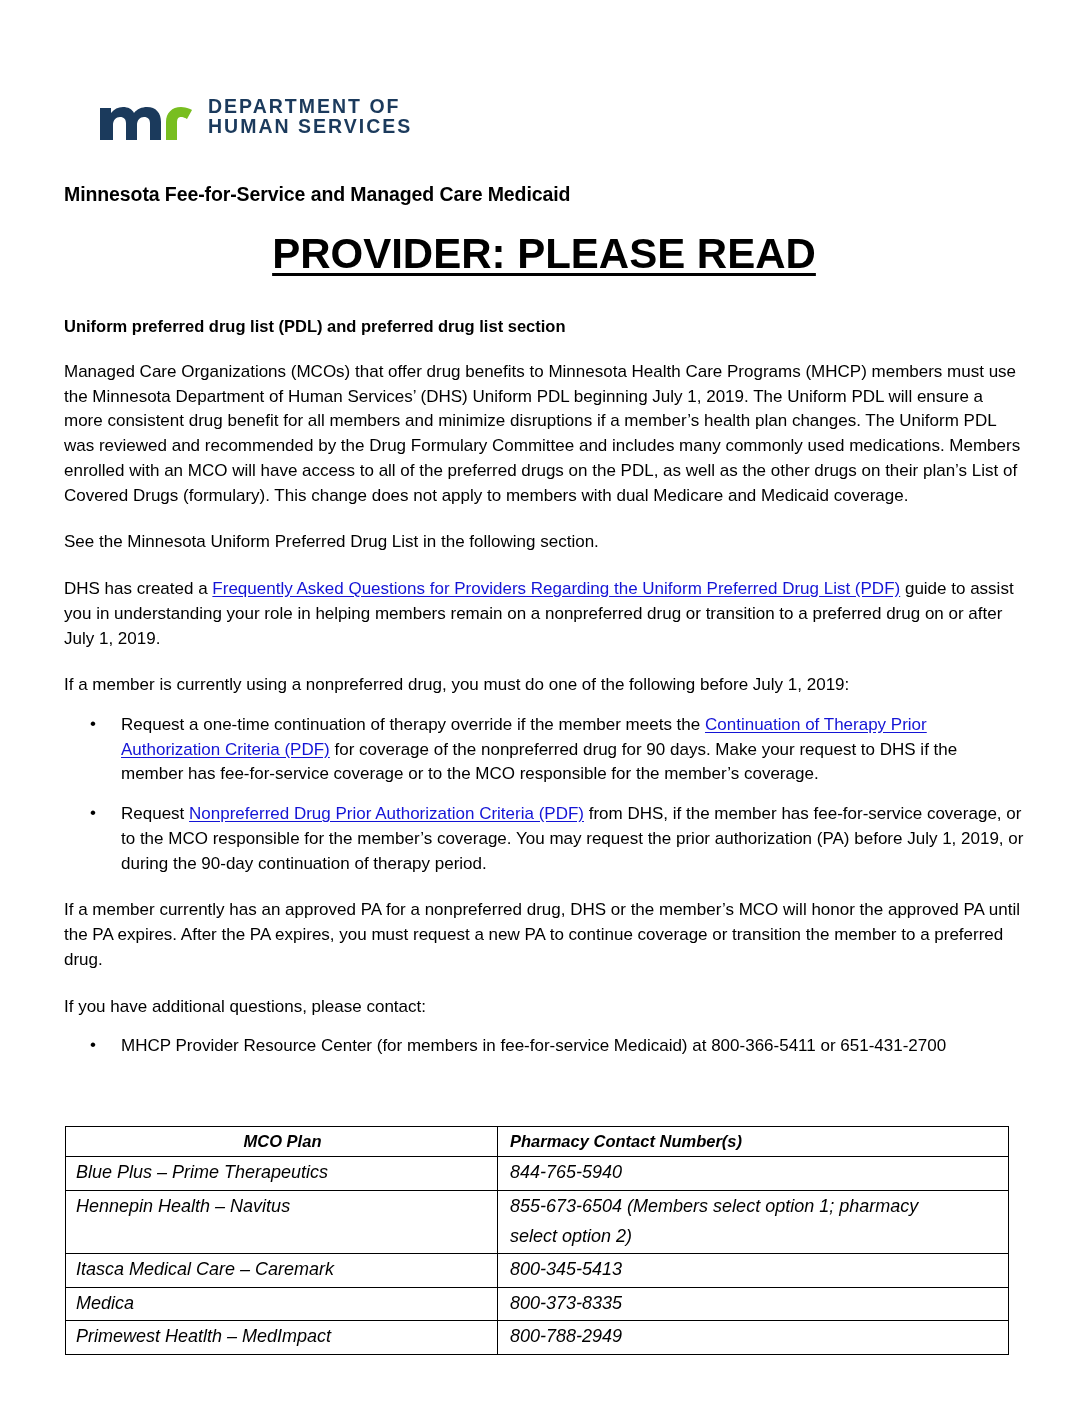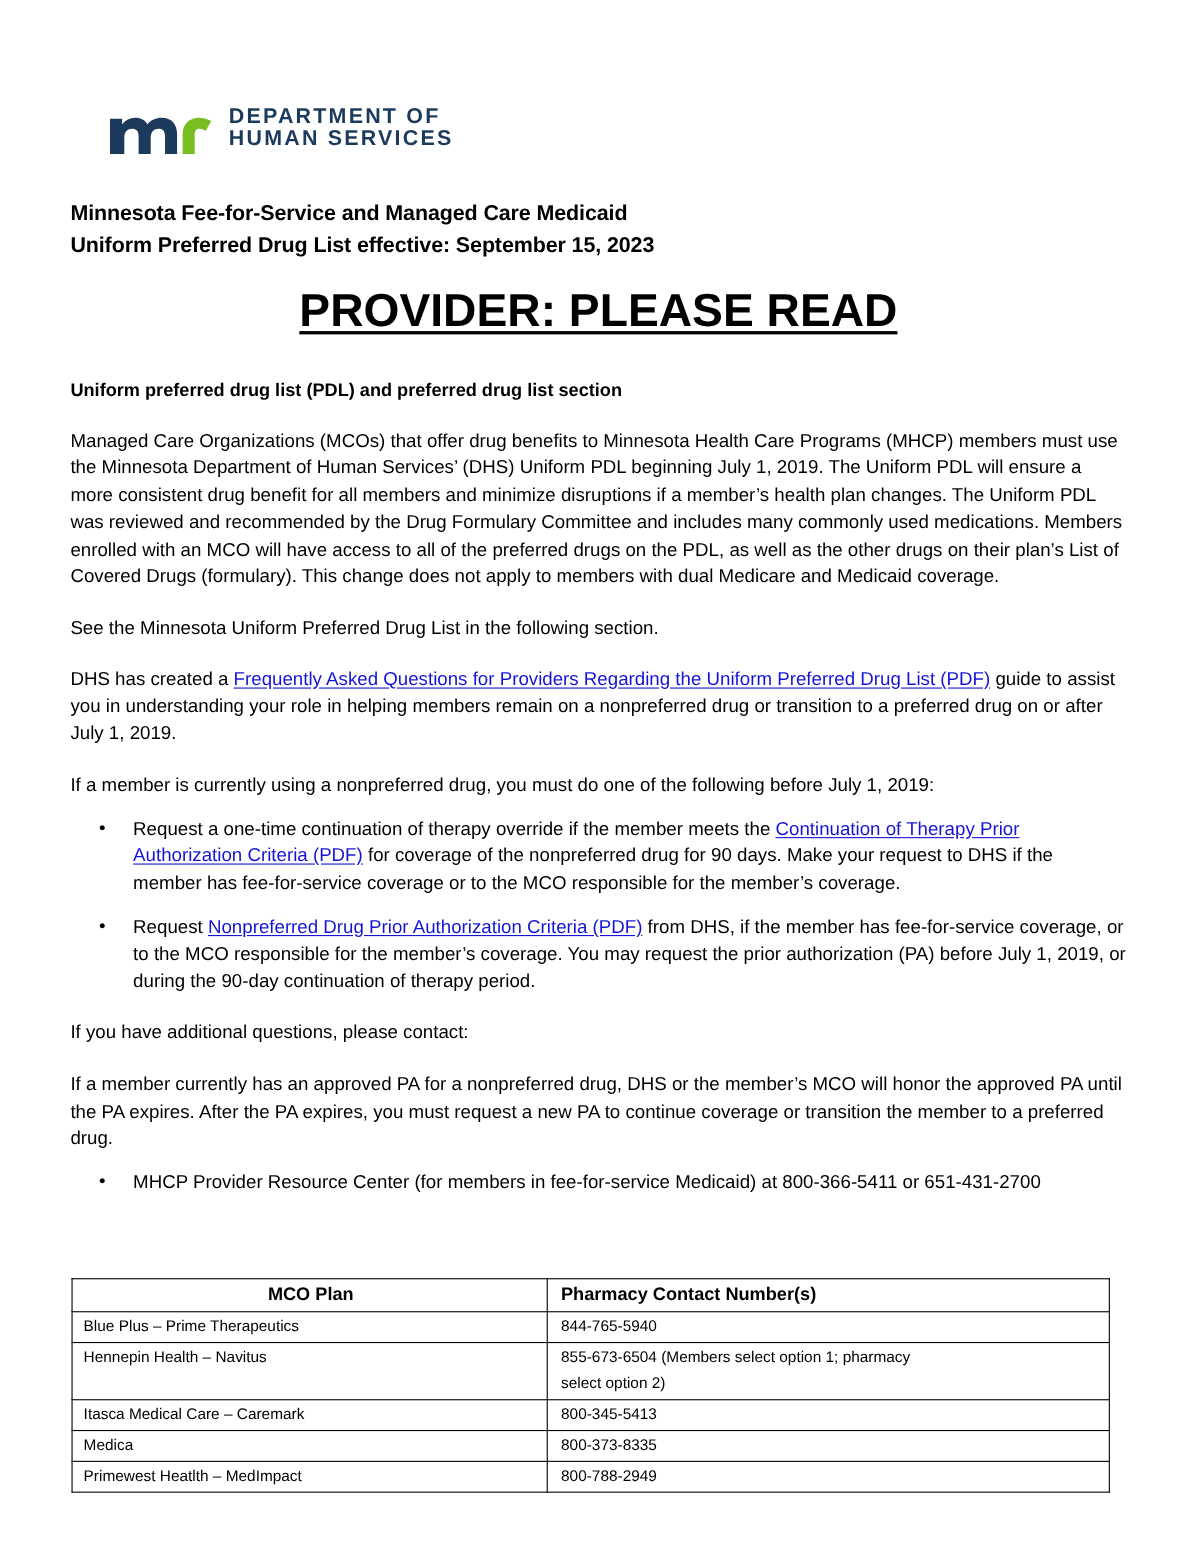--- a/index.html
+++ b/index.html
@@ -120,29 +120,30 @@
     position: absolute;
     left: 26px;
     top: -1px;
     font-size: 17px;
   }
 
   
   table.mco-table {
     position: absolute;
     left: 65px;
-    top: 1162px;
+    top: 1126px;
     width: 903px;
     border-collapse: collapse;
     table-layout: fixed;
+    font-style: italic;
   }
   table.mco-table td, table.mco-table th {
     border: 1.5px solid #000000;
     padding: 3px 8px 4px 10px;
-    font-size: 14px;
+    font-size: 18px;
     line-height: 1.42;
     vertical-align: top;
     text-align: left;
   }
   table.mco-table th {
     font-weight: bold;
     text-align: center;
     font-size: 16.5px;
     padding-top: 3px;
     padding-bottom: 3px;
@@ -168,21 +169,20 @@
     <div class="logo-words">
       <span>DEPARTMENT OF</span>
       <span>HUMAN SERVICES</span>
     </div>
   </div>
 
   <div class="content">
 
     <h1 class="doc-title">
       <span>Minnesota Fee-for-Service and Managed Care Medicaid</span>
-      <span class="l2">Uniform Preferred Drug List effective:  September 15, 2023</span>
     </h1>
 
     <div class="banner">
       <span>PROVIDER:  PLEASE READ</span>
     </div>
 
     <h2 class="sub-head">Uniform preferred drug list (PDL) and preferred drug list section</h2>
 
     <p class="body">Managed Care Organizations (MCOs) that offer drug benefits to Minnesota Health Care Programs (MHCP) members must use the Minnesota Department of Human Services’ (DHS) Uniform PDL beginning July 1, 2019. The Uniform PDL will ensure a more consistent drug benefit for all members and minimize disruptions if a member’s health plan changes. The Uniform PDL was reviewed and recommended by the Drug Formulary Committee and includes many commonly used medications. Members enrolled with an MCO will have access to all of the preferred drugs on the PDL, as well as the other drugs on their plan’s List of Covered Drugs (formulary). This change does not apply to members with dual Medicare and Medicaid coverage.</p>
 
@@ -190,23 +190,23 @@
 
     <p class="body"><span>DHS has created a </span><a class="doclink" href="#">Frequently Asked Questions for Providers Regarding the Uniform Preferred Drug List (PDF)</a><span> guide to assist you in understanding your role in helping members remain on a nonpreferred drug or transition to a preferred drug on or after July 1, 2019.</span></p>
 
     <p class="body">If a member is currently using a nonpreferred drug, you must do one of the following before July 1, 2019:</p>
 
     <ul class="bullets">
       <li><span>Request a one-time continuation of therapy override if the member meets the </span><a class="doclink" href="#">Continuation of Therapy Prior Authorization Criteria (PDF)</a><span> for coverage of the nonpreferred drug for 90 days. Make your request to DHS if the member has fee-for-service coverage or to the MCO responsible for the member’s coverage.</span></li>
       <li><span>Request </span><a class="doclink" href="#">Nonpreferred Drug Prior Authorization Criteria (PDF)</a><span> from DHS, if the member has fee-for-service coverage, or to the MCO responsible for the member’s coverage. You may request the prior authorization (PA) before July 1, 2019, or during the 90-day continuation of therapy period.</span></li>
     </ul>
 
+    <p class="body">If a member currently has an approved PA for a nonpreferred drug, DHS or the member’s MCO will honor the approved PA until the PA expires. After the PA expires, you must request a new PA to continue coverage or transition the member to a preferred drug.</p>
+
     <p class="body">If you have additional questions, please contact:</p>
-
-    <p class="body">If a member currently has an approved PA for a nonpreferred drug, DHS or the member’s MCO will honor the approved PA until the PA expires. After the PA expires, you must request a new PA to continue coverage or transition the member to a preferred drug.</p>
 
     <ul class="bullets">
       <li>MHCP Provider Resource Center (for members in fee-for-service Medicaid) at 800-366-5411 or 651-431-2700</li>
     </ul>
 
   </div>
 
   <table class="mco-table">
     <thead>
       <tr>

